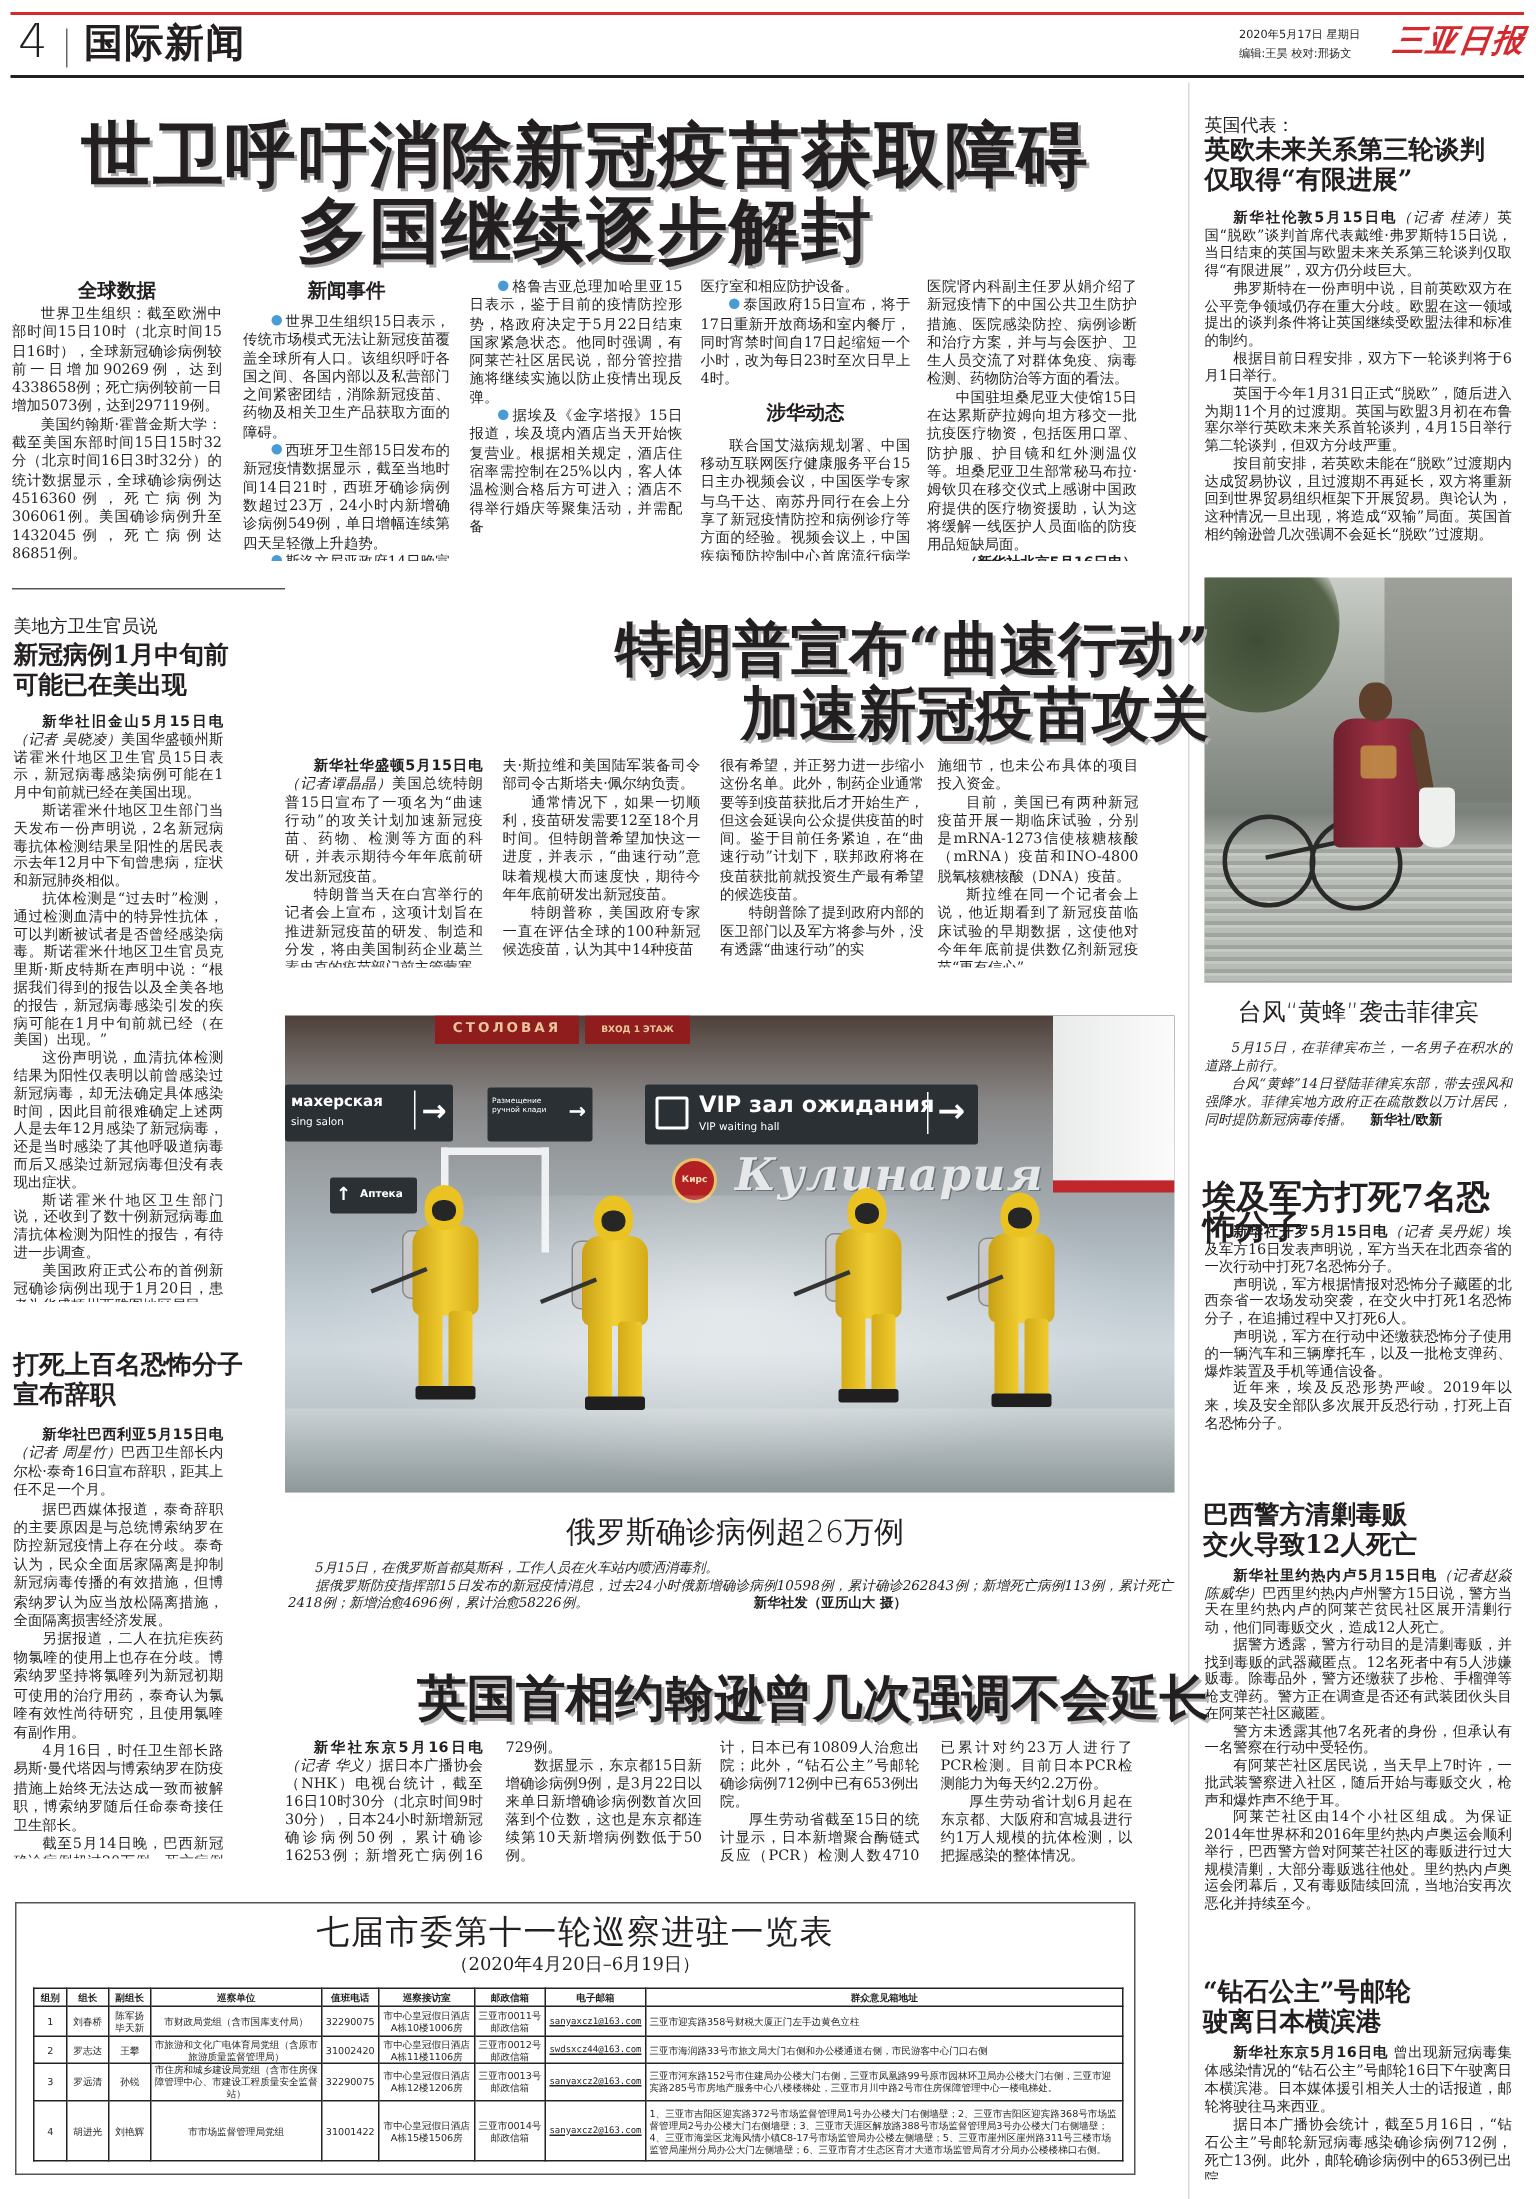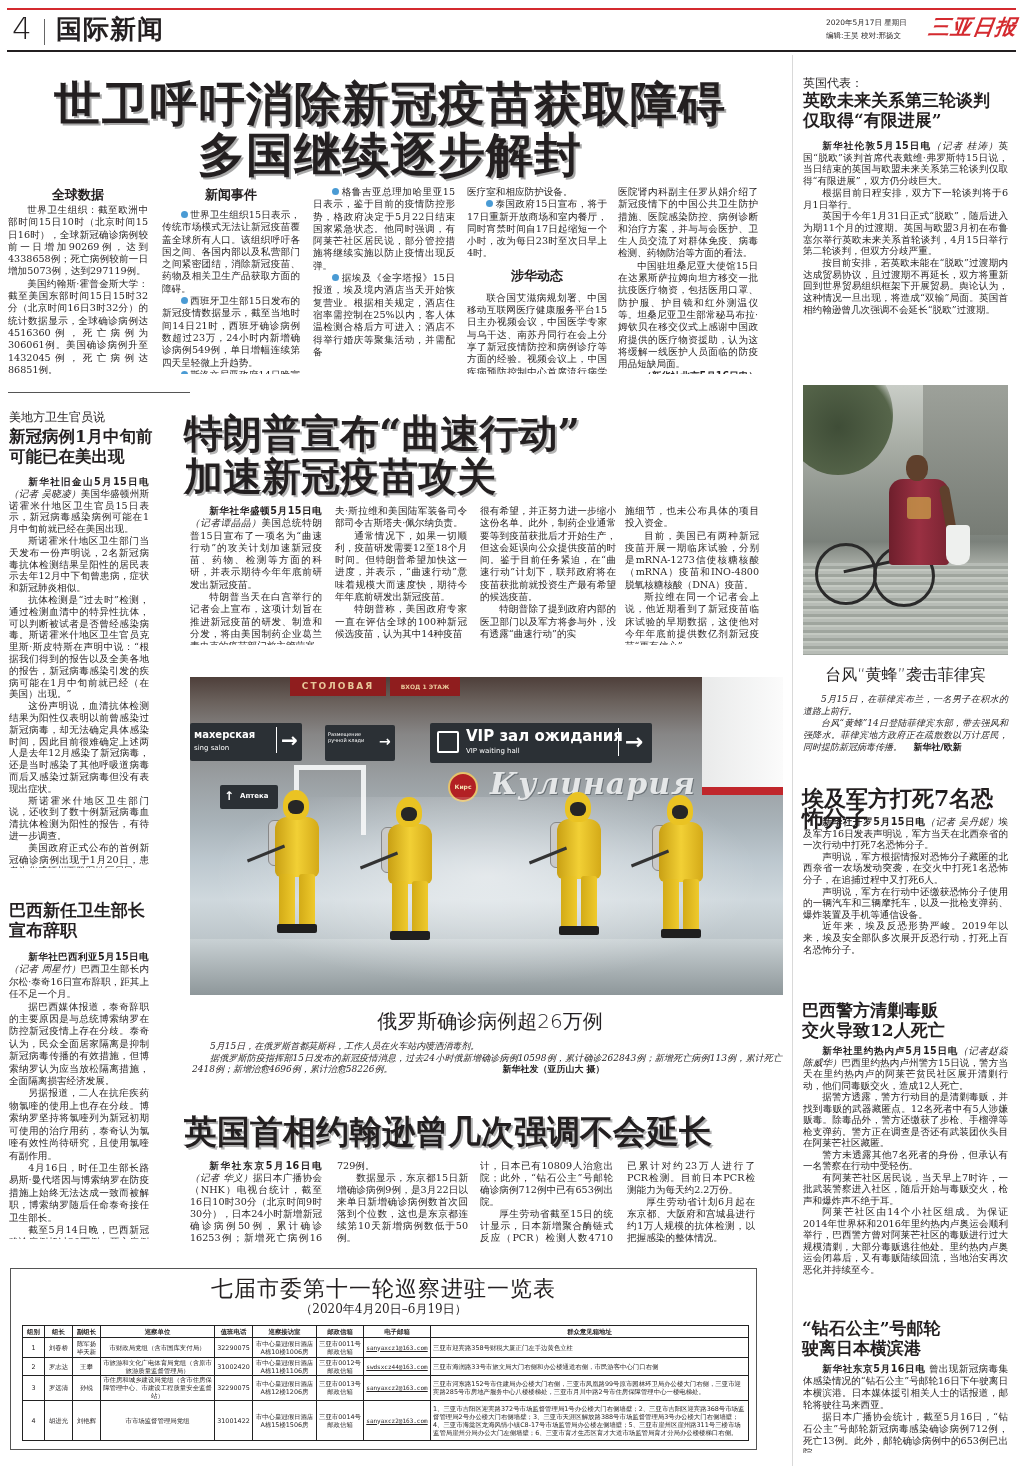--- a/index.html
+++ b/index.html
@@ -10,21 +10,21 @@
 .rule-red{left:7px;top:8px;width:1009px;height:2px;background:#d42a2f}
 .rule-black{left:7px;top:50px;width:1009px;height:2px;background:#231f20}
 .pgno{left:12px;top:11px;font:300 31px/34px "DejaVu Sans",sans-serif}
 .pgbar{left:44px;top:19px;width:1px;height:26px;background:#666}
 .section{left:56px;top:13px;font:bold 26px/32px "DejaVu Sans",sans-serif;letter-spacing:1px}
 .meta{left:826px;font:7.5px/10px "DejaVu Sans",sans-serif;white-space:nowrap}
 .mast{left:929px;top:13px;font:italic bold 21px/28px "DejaVu Serif",serif;color:#d42a2f;letter-spacing:1px;transform:skewX(-8deg)}
 
 .hl-main{left:0;top:78px;width:780px;text-align:center;font:bold 47px/51px "DejaVu Serif",serif;letter-spacing:1px;text-shadow:2px 2px 0 #a9a9a9}
 .hl-main span,.hl-c span,.hl-s span{display:block}
-.hl-c{left:184px;width:600px;text-align:left;font:bold 39px/43px "DejaVu Serif",serif;text-shadow:2px 2px 0 #b5b5b5}
+.hl-c{left:206px;width:600px;text-align:right;font:bold 39px/43px "DejaVu Serif",serif;text-shadow:2px 2px 0 #b5b5b5}
 .hl-s{font:bold 17px/19.5px "DejaVu Serif",serif}
 .kick{font:300 12px/16px "DejaVu Sans",sans-serif}
 .cap-title{text-align:center;font:300 16px/20px "DejaVu Sans",sans-serif}
 
 .bt{font-size:9.6px;line-height:12.3px;text-align:justify;overflow:hidden}
 .bt p{text-indent:2em}
 .bt p.c{text-indent:0}
 .bt p.hd{text-indent:0;text-align:center;font:bold 13px/18px "DejaVu Sans",sans-serif;margin:0 0 3px}
 .bt p.hd2{text-indent:0;text-align:center;font:bold 13px/18px "DejaVu Sans",sans-serif;margin:7px 0 7px}
 .bt p.cr{text-indent:0;text-align:right;font-weight:bold;font-family:"DejaVu Sans",sans-serif}
@@ -124,20 +124,21 @@
   <p class="cr">（新华社北京5月16日电）</p>
 </div>
 
 <div class="a kick" style="left:803px;top:75px">英国代表：</div>
 <div class="a hl-s" style="left:803px;top:91px;width:205px">
   <span>英欧未来关系第三轮谈判</span>
   <span>仅取得“有限进展”</span>
 </div>
 <div class="a bt" style="left:803px;top:140px;width:205px;height:232px;line-height:11.7px">
   <p><span class="dl">新华社伦敦5月15日电</span><span class="rp">（记者 桂涛）</span><span>英国“脱欧”谈判首席代表戴维·弗罗斯特15日说，当日结束的英国与欧盟未来关系第三轮谈判仅取得“有限进展”，双方仍分歧巨大。</span></p>
+  <p>弗罗斯特在一份声明中说，目前英欧双方在公平竞争领域仍存在重大分歧。欧盟在这一领域提出的谈判条件将让英国继续受欧盟法律和标准的制约。</p>
   <p>根据目前日程安排，双方下一轮谈判将于6月1日举行。</p>
   <p>英国于今年1月31日正式“脱欧”，随后进入为期11个月的过渡期。英国与欧盟3月初在布鲁塞尔举行英欧未来关系首轮谈判，4月15日举行第二轮谈判，但双方分歧严重。</p>
   <p>按目前安排，若英欧未能在“脱欧”过渡期内达成贸易协议，且过渡期不再延长，双方将重新回到世界贸易组织框架下开展贸易。舆论认为，这种情况一旦出现，将造成“双输”局面。英国首相约翰逊曾几次强调不会延长“脱欧”过渡期。</p>
 </div>
 
 <div class="a ph">
   <div class="a bldg"></div>
   <div class="a tree"></div>
   <div class="a water"></div>
   <div class="a wheel" style="left:12px;top:158px"></div>
@@ -193,21 +194,21 @@
 <div class="a bt" style="left:9px;top:476px;width:140px;height:392px;line-height:11.8px">
   <p><span class="dl">新华社旧金山5月15日电</span><span class="rp">（记者 吴晓凌）</span><span>美国华盛顿州斯诺霍米什地区卫生官员15日表示，新冠病毒感染病例可能在1月中旬前就已经在美国出现。</span></p>
   <p>斯诺霍米什地区卫生部门当天发布一份声明说，2名新冠病毒抗体检测结果呈阳性的居民表示去年12月中下旬曾患病，症状和新冠肺炎相似。</p>
   <p>抗体检测是“过去时”检测，通过检测血清中的特异性抗体，可以判断被试者是否曾经感染病毒。斯诺霍米什地区卫生官员克里斯·斯皮特斯在声明中说：“根据我们得到的报告以及全美各地的报告，新冠病毒感染引发的疾病可能在1月中旬前就已经（在美国）出现。”</p>
   <p>这份声明说，血清抗体检测结果为阳性仅表明以前曾感染过新冠病毒，却无法确定具体感染时间，因此目前很难确定上述两人是去年12月感染了新冠病毒，还是当时感染了其他呼吸道病毒而后又感染过新冠病毒但没有表现出症状。</p>
   <p>斯诺霍米什地区卫生部门说，还收到了数十例新冠病毒血清抗体检测为阳性的报告，有待进一步调查。</p>
   <p>美国政府正式公布的首例新冠确诊病例出现于1月20日，患者为华盛顿州西雅图地区居民。</p>
 </div>
 
 <div class="a hl-s" style="left:9px;top:901px;width:160px">
-  <span>巴西新任卫生部长</span>
+  <span>打死上百名恐怖分子</span>
   <span>宣布辞职</span>
 </div>
 <div class="a bt" style="left:9px;top:951px;width:140px;height:288px;line-height:12.4px">
   <p><span class="dl">新华社巴西利亚5月15日电</span><span class="rp">（记者 周星竹）</span><span>巴西卫生部长内尔松·泰奇16日宣布辞职，距其上任不足一个月。</span></p>
   <p>据巴西媒体报道，泰奇辞职的主要原因是与总统博索纳罗在防控新冠疫情上存在分歧。泰奇认为，民众全面居家隔离是抑制新冠病毒传播的有效措施，但博索纳罗认为应当放松隔离措施，全面隔离损害经济发展。</p>
   <p>另据报道，二人在抗疟疾药物氯喹的使用上也存在分歧。博索纳罗坚持将氯喹列为新冠初期可使用的治疗用药，泰奇认为氯喹有效性尚待研究，且使用氯喹有副作用。</p>
   <p>4月16日，时任卫生部长路易斯·曼代塔因与博索纳罗在防疫措施上始终无法达成一致而被解职，博索纳罗随后任命泰奇接任卫生部长。</p>
   <p>截至5月14日晚，巴西新冠确诊病例超过20万例，死亡病例近1.4万例。</p>
 </div>
 

